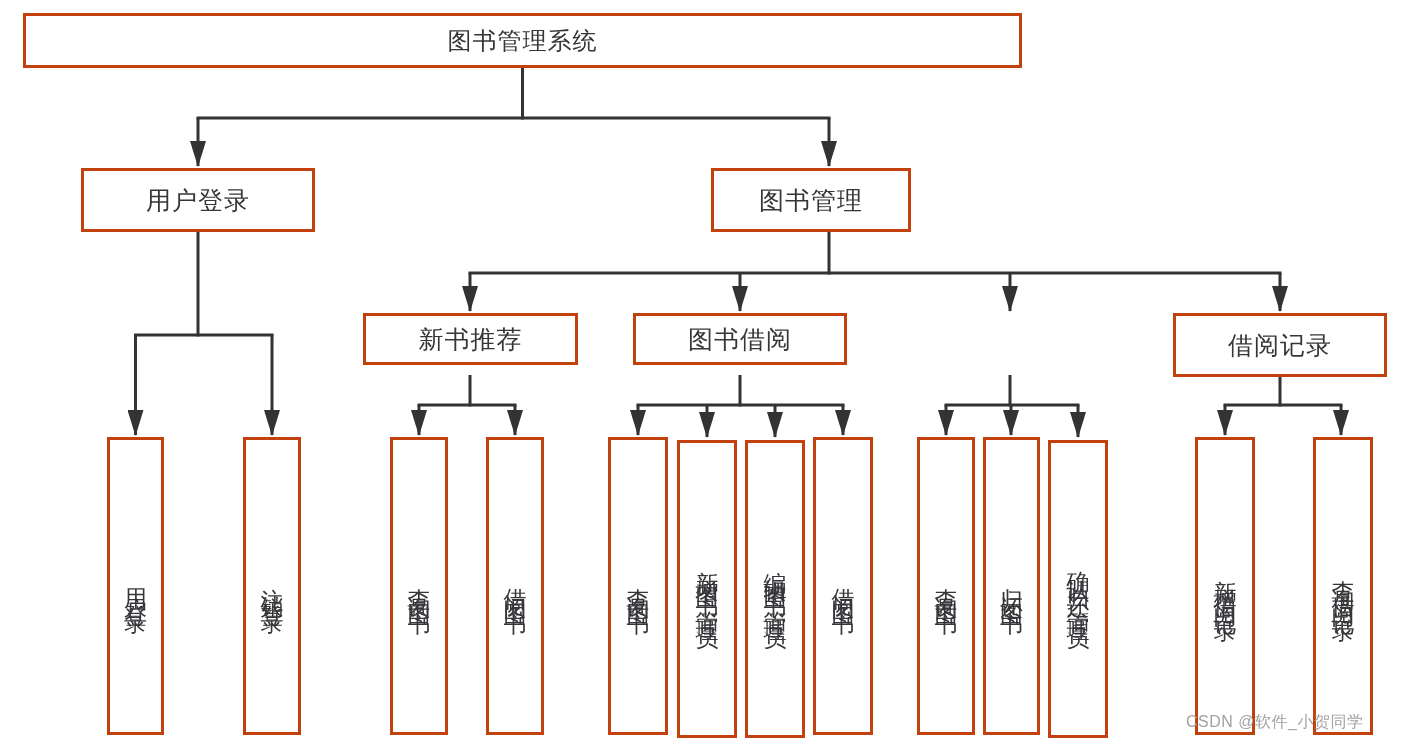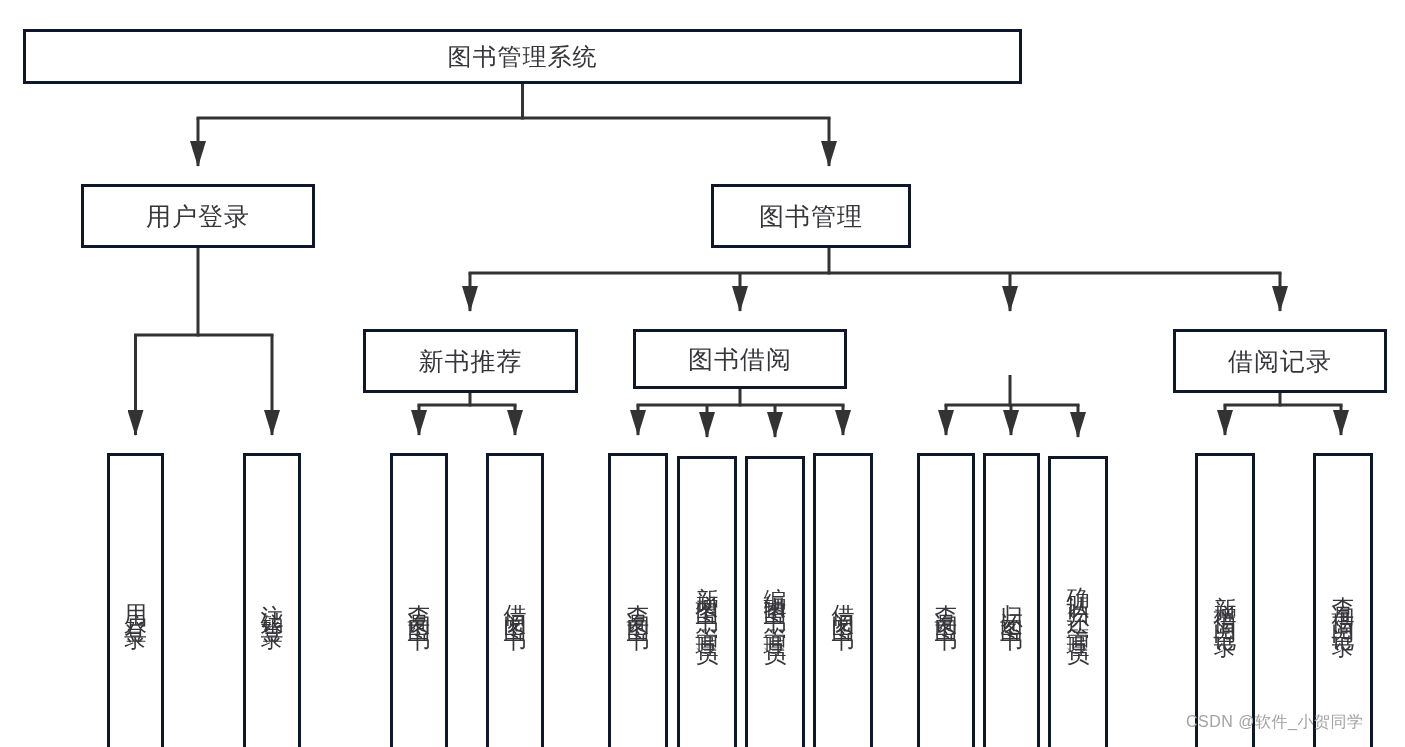--- a/index.html
+++ b/index.html
@@ -2,22 +2,22 @@
 <html><head>
 <meta charset="utf-8">
 <style>
   html,body{margin:0;padding:0;background:#ffffff;}
   .canvas{
     position:relative;width:1405px;height:747px;background:#ffffff;overflow:hidden;
     font-family:"Liberation Sans",sans-serif;
   }
   .connectors{position:absolute;left:0;top:0;width:1405px;height:747px;z-index:1;}
   .node{
-    position:absolute;box-sizing:border-box;border:3px solid #0f172a;background:#ffffff;
-    display:flex;align-items:center;justify-content:center;z-index:2;color:#36363a;margin-top:16px;
+    position:absolute;box-sizing:border-box;border:3px solid #c2410c;background:#ffffff;
+    display:flex;align-items:center;justify-content:center;z-index:2;color:#36363a;
   }
   .hbox{font-size:25px;letter-spacing:1px;white-space:nowrap;}
   .root{font-size:24px;}
   .vbox .vtext{
     writing-mode:vertical-rl;text-orientation:mixed;font-size:23px;letter-spacing:8px;
     line-height:1;white-space:nowrap;color:#36363a;
   }
   .watermark{
     position:absolute;z-index:3;font-size:16px;color:#a2a2a2;white-space:nowrap;
     letter-spacing:0.5px;
@@ -82,24 +82,24 @@
     <span>图书管理系统</span>
   </div>
 
   <div class="node hbox" style="left:81px;top:168px;width:234px;height:64px;">
     <span>用户登录</span>
   </div>
   <div class="node hbox" style="left:711px;top:168px;width:200px;height:64px;">
     <span>图书管理</span>
   </div>
 
-  <div class="node hbox" style="left:363px;top:313px;width:215px;height:64px;">
+  <div class="node hbox" style="left:363px;top:313px;width:215px;height:52px;">
     <span>新书推荐</span>
   </div>
-  <div class="node hbox" style="left:633px;top:313px;width:214px;height:60px;">
+  <div class="node hbox" style="left:633px;top:313px;width:214px;height:52px;">
     <span>图书借阅</span>
   </div>
   <div class="node hbox" style="left:1173px;top:313px;width:214px;height:64px;">
     <span>借阅记录</span>
   </div>
 
   <div class="node vbox" style="left:107px;top:437px;width:57px;height:298px;">
     <span class="vtext">用户登录</span>
   </div>
   <div class="node vbox" style="left:243px;top:437px;width:58px;height:298px;">

